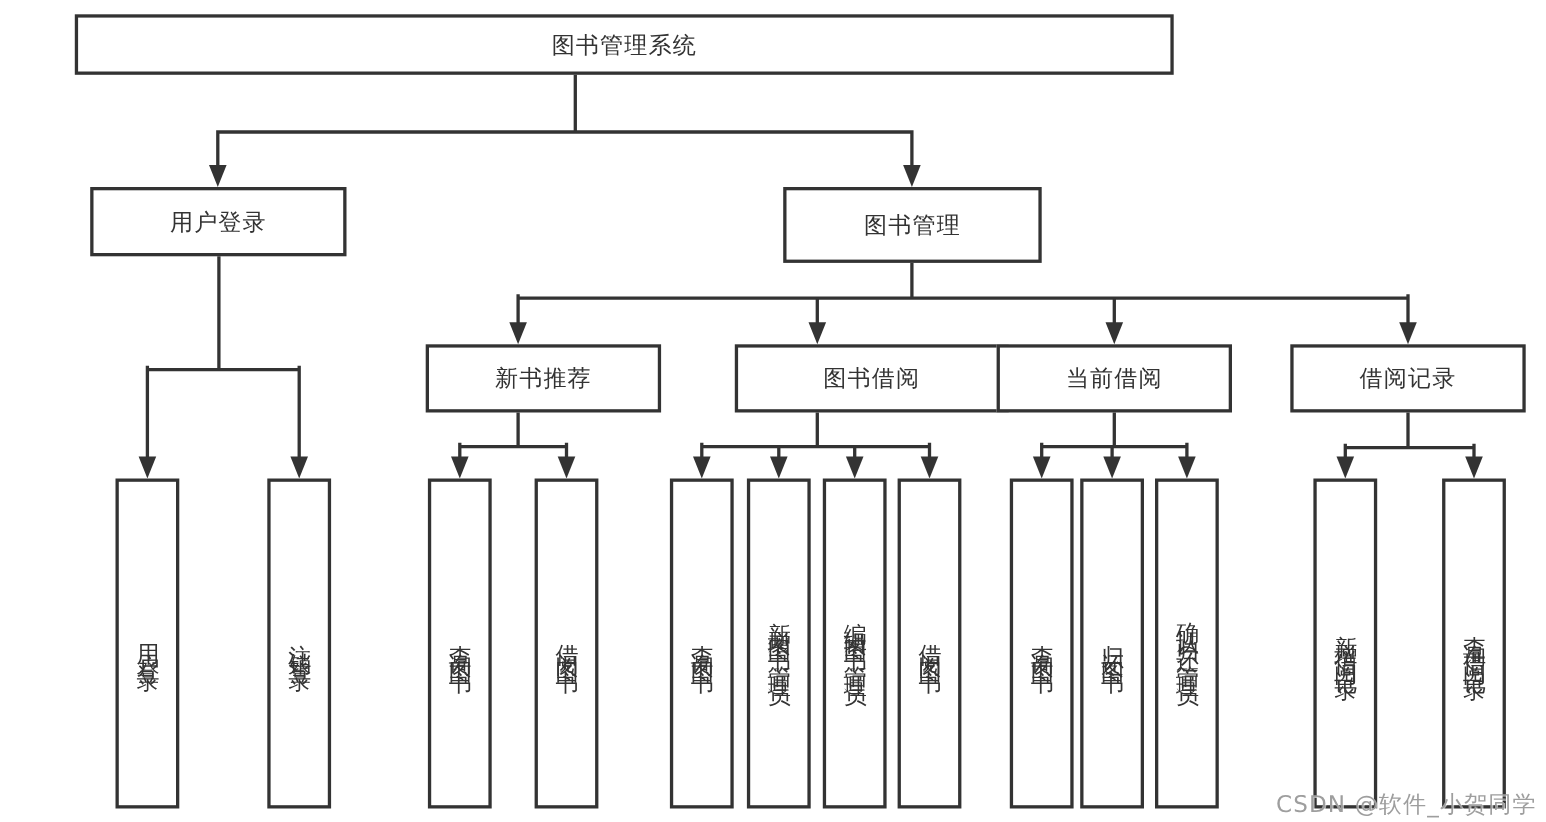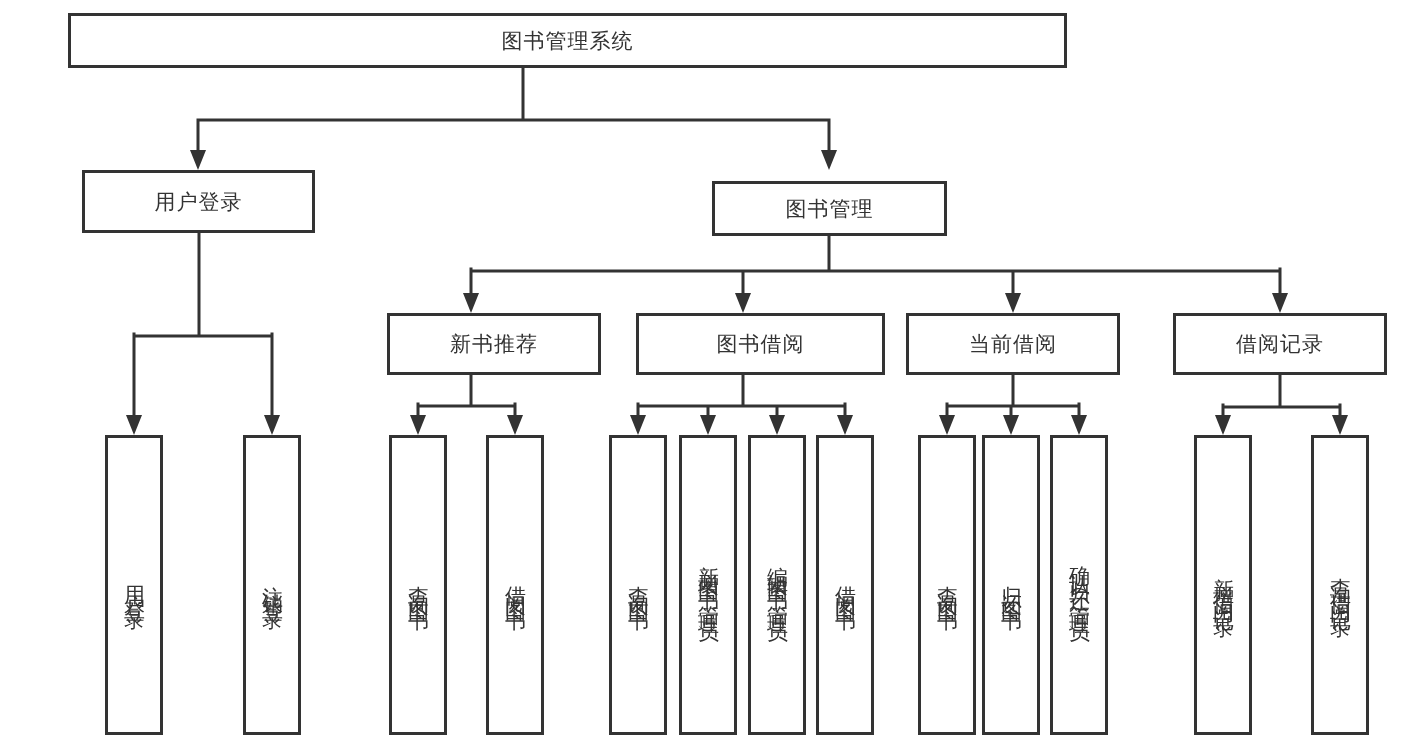--- a/index.html
+++ b/index.html
@@ -103,24 +103,24 @@
     <polygon points="939,415 955,415 947,435"></polygon>
     <polygon points="1003,415 1019,415 1011,435"></polygon>
     <polygon points="1071,415 1087,415 1079,435"></polygon>
     <polygon points="1215,415 1231,415 1223,435"></polygon>
     <polygon points="1332,415 1348,415 1340,435"></polygon>
   </svg>
 
   <div class="box" style="left:24px;top:13px;width:999px;height:55px;margin-left:44px;">图书管理系统</div>
 
   <div class="box" style="left:82px;top:170px;width:233px;height:63px;">用户登录</div>
-  <div class="box" style="left:712px;top:181px;width:235px;height:55px;">图书管理</div>
+  <div class="box" style="left:712px;top:170px;width:235px;height:69px;">图书管理</div>
 
   <div class="box" style="left:364px;top:313px;width:214px;height:62px;margin-left:23px;">新书推荐</div>
-  <div class="box" style="left:636px;top:313px;width:249px;height:62px;">图书借阅</div>
+  <div class="box" style="left:668px;top:313px;width:249px;height:62px;">图书借阅</div>
   <div class="box" style="left:906px;top:313px;width:214px;height:62px;">当前借阅</div>
   <div class="box" style="left:1173px;top:313px;width:214px;height:62px;">借阅记录</div>
 
   <div class="box vbox" style="left:105px;top:435px;width:58px;height:300px;">
     <span>用户登录</span>
     </div>
   <div class="box vbox" style="left:243px;top:435px;width:58px;height:300px;">
     <span>注销登录</span>
     </div>
 
@@ -154,14 +154,15 @@
     <span>确认归还（管理员）</span>
     </div>
 
   <div class="box vbox" style="left:1194px;top:435px;width:58px;height:300px;">
     <span>新增借阅记录</span>
     </div>
   <div class="box vbox" style="left:1311px;top:435px;width:58px;height:300px;">
     <span>查询借阅记录</span>
     </div>
 
+  <div class="watermark">CSDN @软件_小贺同学</div>
 
 </div>
 
 </body></html>

